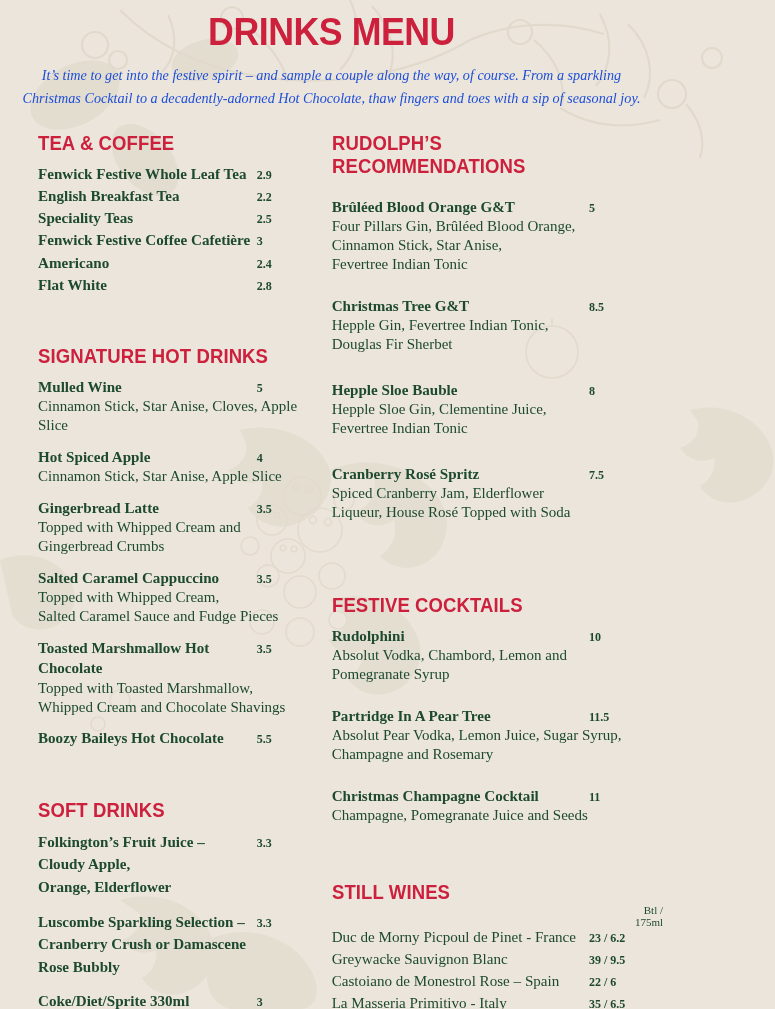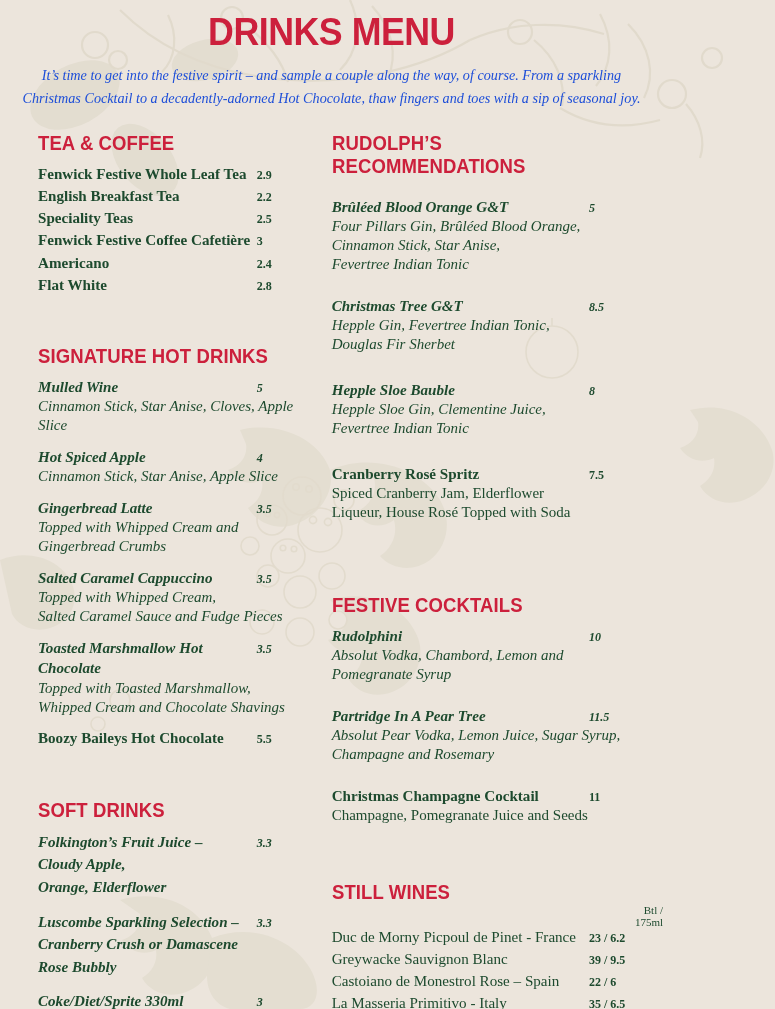--- a/index.html
+++ b/index.html
@@ -80,21 +80,21 @@
     letter-spacing: 0.1px;
     line-height: 1.18;
     margin: 0 0 9px 0;
     transform: scaleX(0.95);
     transform-origin: left center;
     white-space: pre-line;
   }
 
   
   .item { position: relative; margin-bottom: 2px; }
-  .item.spaced { margin-bottom: 12px; font-style: italic; }
+  .item.spaced { margin-bottom: 12px; }
   .item-row {
     display: flex;
     align-items: baseline;
   }
   .item-name {
     font-size: 15.1px;
     line-height: 1.34;
     font-weight: bold;
     flex: 1;
     padding-right: 6px;

